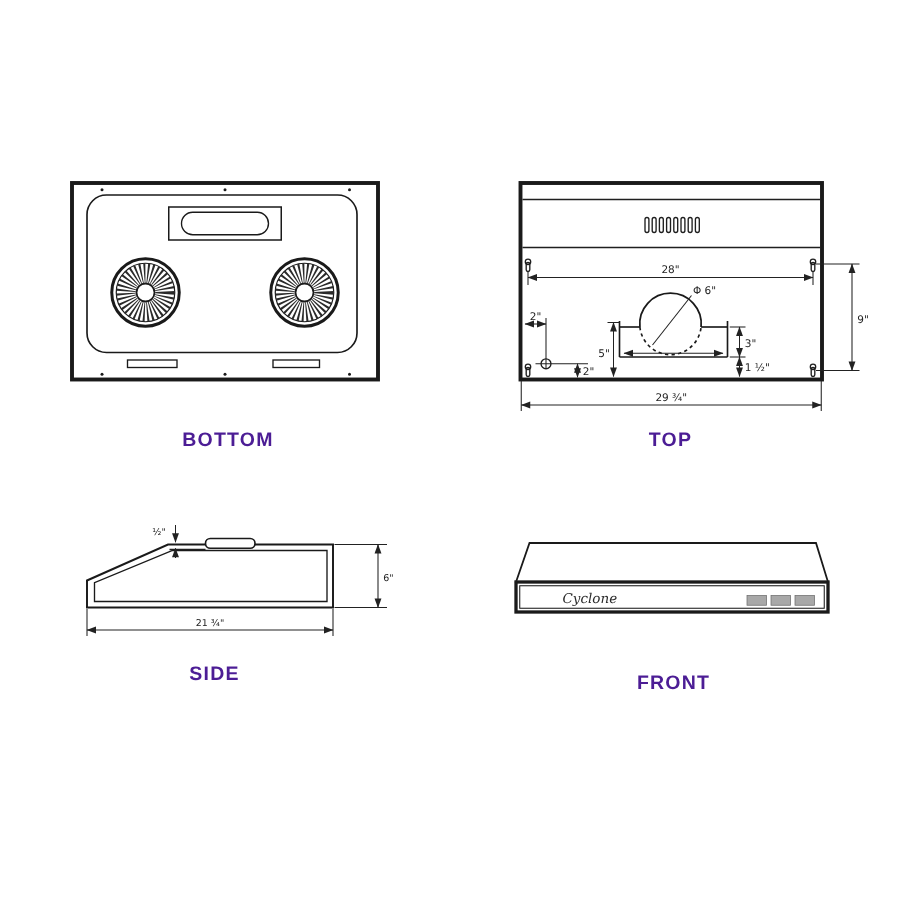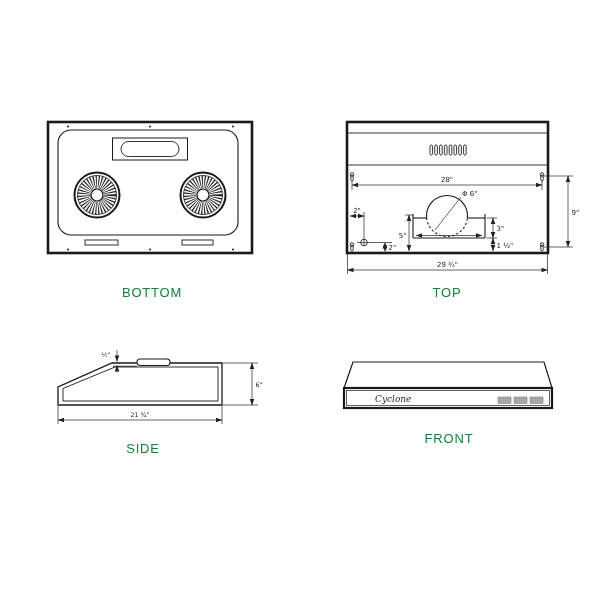--- a/index.html
+++ b/index.html
@@ -6,21 +6,21 @@
   .canvas{position:relative;width:600px;height:600px;background:#ffffff;overflow:hidden;
           font-family:"DejaVu Sans",sans-serif;}
   svg{position:absolute;overflow:visible;}
   .ol   {stroke:#1a1a1a;fill:none;}            
   .thin {stroke:#1f1f1f;stroke-width:0.9;fill:none;}
   .dim  {stroke:#222;stroke-width:0.7;fill:none;}
   .dtx  {font-size:7px;fill:#222;font-family:"DejaVu Sans",sans-serif;}
   .dtx-s{font-size:6.3px;fill:#222;font-family:"DejaVu Sans",sans-serif;}
   .view-caption{position:absolute;transform:translateX(-50%);
           font-family:"Liberation Sans","DejaVu Sans",sans-serif;
-          font-weight:normal;font-size:13px;letter-spacing:.8px;color:#15803d;white-space:nowrap;}
+          font-weight:bold;font-size:13px;letter-spacing:.8px;color:#4c1d95;white-space:nowrap;}
   .logo{font-family:"DejaVu Serif",serif;font-style:italic;font-size:9px;fill:#2b2b2b;}
 </style>
 </head>
 <body>
 
 <div class="canvas">
 
   <svg width="0" height="0">
     <defs>
       <marker id="ae" markerWidth="7" markerHeight="6" refX="6.5" refY="3" orient="auto" markerUnits="userSpaceOnUse">
@@ -222,15 +222,15 @@
     <rect x="11.5" y="60.5" width="203" height="15" class="ol" stroke-width="0.7"></rect>
 
     <text x="40" y="72" class="logo">Cyclone</text>
 
     <g>
       <rect x="163" y="67" width="13" height="6.5" fill="#a8a8a8" stroke="#6e6e6e" stroke-width="0.5"></rect>
       <rect x="179" y="67" width="13" height="6.5" fill="#a8a8a8" stroke="#6e6e6e" stroke-width="0.5"></rect>
       <rect x="195" y="67" width="13" height="6.5" fill="#a8a8a8" stroke="#6e6e6e" stroke-width="0.5"></rect>
     </g>
   </svg>
-  <div class="view-caption" style="left:449px;top:431px">FRONT</div>
+  <div class="view-caption" style="left:449px;top:447px">FRONT</div>
 
 </div>
 
 </body></html>

